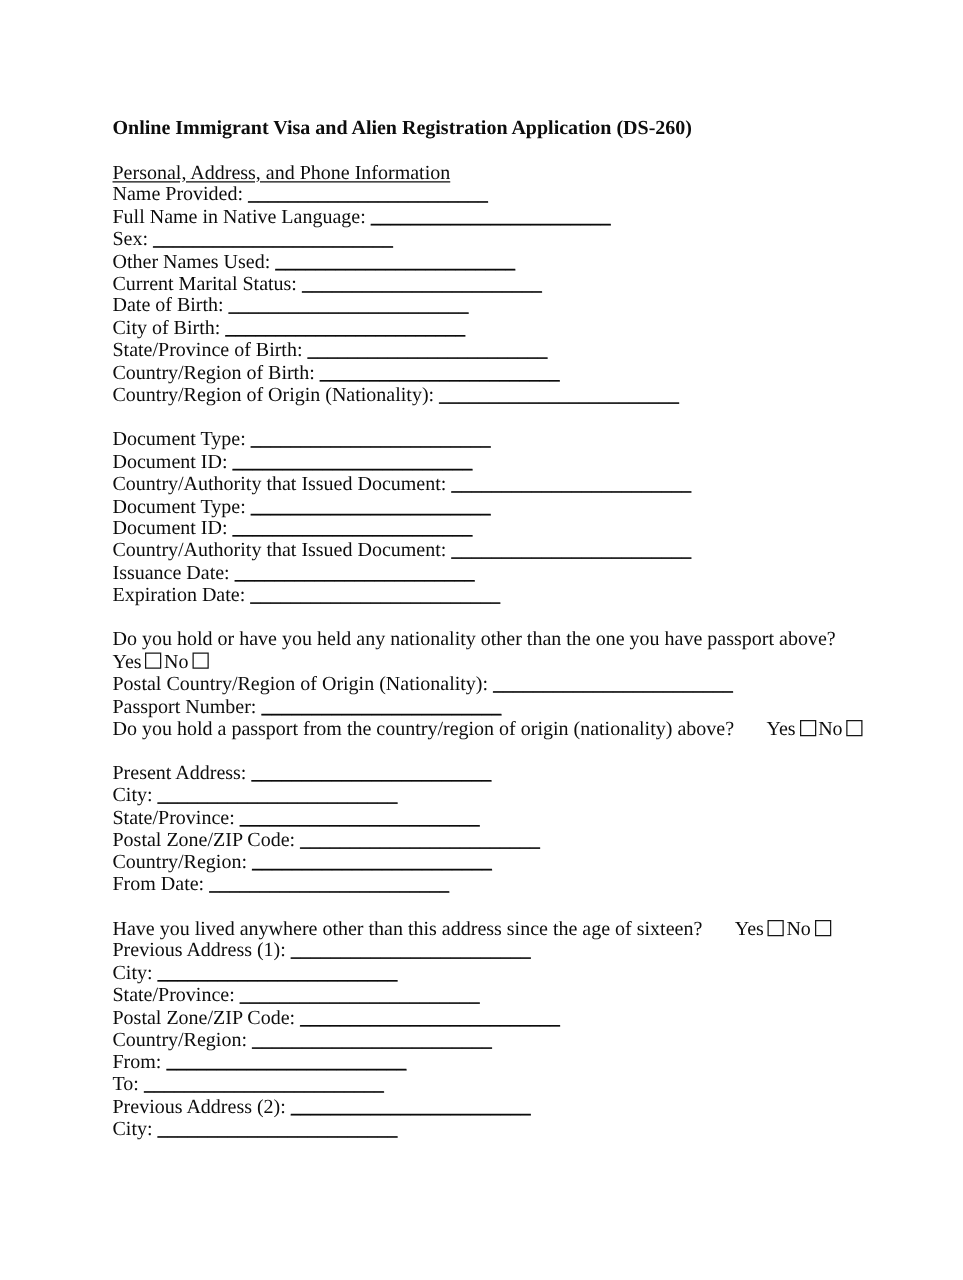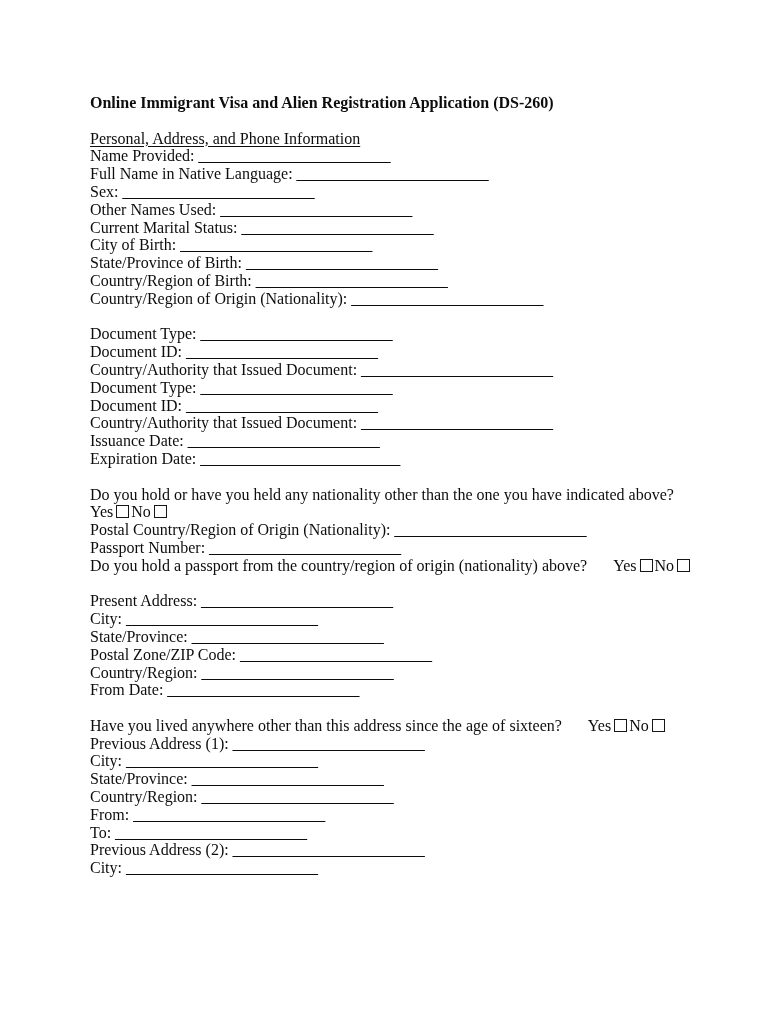--- a/index.html
+++ b/index.html
@@ -37,50 +37,52 @@
 <div class="page">
   <div>
       <div class="line title">Online Immigrant Visa and Alien Registration Application (DS-260)</div>
       <div class="line gap"></div>
       <div class="line"><span class="heading-text">Personal, Address, and Phone Information</span></div>
       <div class="line"><span>Name Provided:</span>&nbsp;<span class="blank">________________________</span></div>
       <div class="line"><span>Full Name in Native Language:</span>&nbsp;<span class="blank">________________________</span></div>
       <div class="line"><span>Sex:</span>&nbsp;<span class="blank">________________________</span></div>
       <div class="line"><span>Other Names Used:</span>&nbsp;<span class="blank">________________________</span></div>
       <div class="line"><span>Current Marital Status:</span>&nbsp;<span class="blank">________________________</span></div>
+      <div class="line"><span>Date of Birth:</span>&nbsp;<span class="blank">________________________</span></div>
       <div class="line"><span>City of Birth:</span>&nbsp;<span class="blank">________________________</span></div>
       <div class="line"><span>State/Province of Birth:</span>&nbsp;<span class="blank">________________________</span></div>
       <div class="line"><span>Country/Region of Birth:</span>&nbsp;<span class="blank">________________________</span></div>
       <div class="line"><span>Country/Region of Origin (Nationality):</span>&nbsp;<span class="blank">________________________</span></div>
       <div class="line gap"></div>
       <div class="line"><span>Document Type:</span>&nbsp;<span class="blank">________________________</span></div>
       <div class="line"><span>Document ID:</span>&nbsp;<span class="blank">________________________</span></div>
       <div class="line"><span>Country/Authority that Issued Document:</span>&nbsp;<span class="blank">________________________</span></div>
       <div class="line"><span>Document Type:</span>&nbsp;<span class="blank">________________________</span></div>
       <div class="line"><span>Document ID:</span>&nbsp;<span class="blank">________________________</span></div>
       <div class="line"><span>Country/Authority that Issued Document:</span>&nbsp;<span class="blank">________________________</span></div>
       <div class="line"><span>Issuance Date:</span>&nbsp;<span class="blank">________________________</span></div>
       <div class="line"><span>Expiration Date:</span>&nbsp;<span class="blank">_________________________</span></div>
       <div class="line gap"></div>
-      <div class="line">Do you hold or have you held any nationality other than the one you have indicated above?</div>
+      <div class="line">Do you hold or have you held any nationality other than the one you have passport above?</div>
       <div class="line"><span>Yes</span><span class="checkbox"></span><span>No</span><span class="checkbox"></span></div>
       <div class="line"><span>Postal Country/Region of Origin (Nationality):</span>&nbsp;<span class="blank">________________________</span></div>
       <div class="line"><span>Passport Number:</span>&nbsp;<span class="blank">________________________</span></div>
       <div class="line"><span>Do you hold a passport from the country/region of origin (nationality) above?</span><span class="spacer"></span><span>Yes</span><span class="checkbox"></span><span>No</span><span class="checkbox"></span></div>
       <div class="line gap"></div>
       <div class="line"><span>Present Address:</span>&nbsp;<span class="blank">________________________</span></div>
       <div class="line"><span>City:</span>&nbsp;<span class="blank">________________________</span></div>
       <div class="line"><span>State/Province:</span>&nbsp;<span class="blank">________________________</span></div>
       <div class="line"><span>Postal Zone/ZIP Code:</span>&nbsp;<span class="blank">________________________</span></div>
       <div class="line"><span>Country/Region:</span>&nbsp;<span class="blank">________________________</span></div>
       <div class="line"><span>From Date:</span>&nbsp;<span class="blank">________________________</span></div>
       <div class="line gap"></div>
       <div class="line"><span>Have you lived anywhere other than this address since the age of sixteen?</span><span class="spacer"></span><span>Yes</span><span class="checkbox"></span><span>No</span><span class="checkbox"></span></div>
       <div class="line"><span>Previous Address (1):</span>&nbsp;<span class="blank">________________________</span></div>
       <div class="line"><span>City:</span>&nbsp;<span class="blank">________________________</span></div>
       <div class="line"><span>State/Province:</span>&nbsp;<span class="blank">________________________</span></div>
+      <div class="line"><span>Postal Zone/ZIP Code:</span>&nbsp;<span class="blank">__________________________</span></div>
       <div class="line"><span>Country/Region:</span>&nbsp;<span class="blank">________________________</span></div>
       <div class="line"><span>From:</span>&nbsp;<span class="blank">________________________</span></div>
       <div class="line"><span>To:</span>&nbsp;<span class="blank">________________________</span></div>
       <div class="line"><span>Previous Address (2):</span>&nbsp;<span class="blank">________________________</span></div>
       <div class="line"><span>City:</span>&nbsp;<span class="blank">________________________</span></div>
     </div>
 </div>
 
 </body></html>

